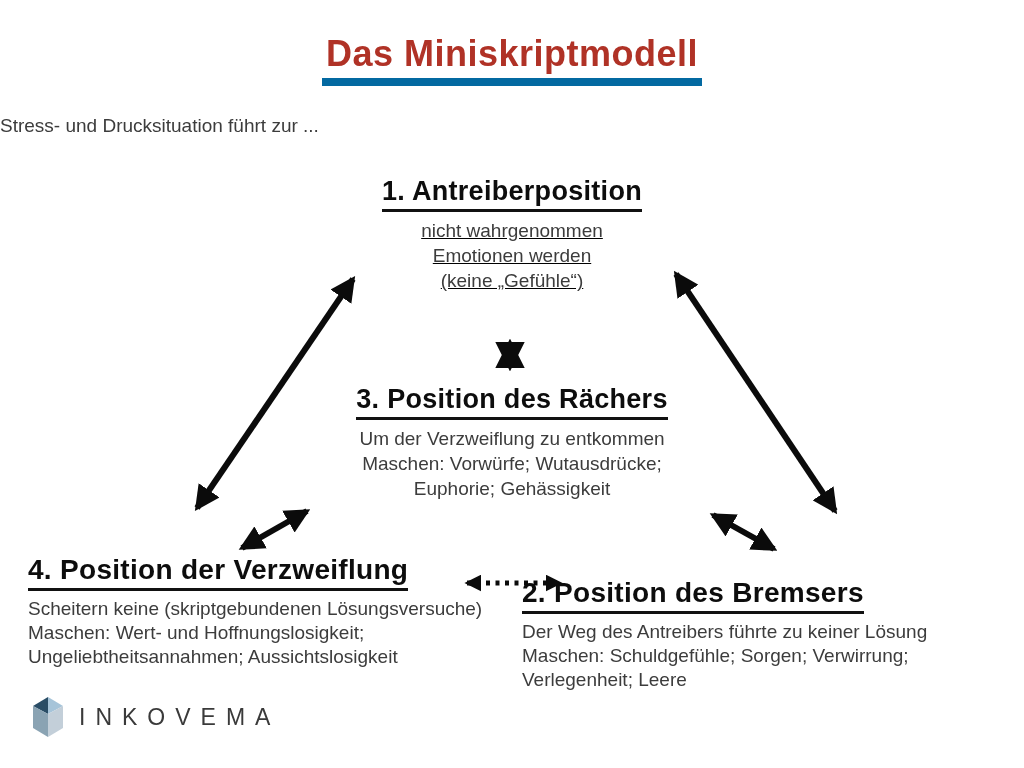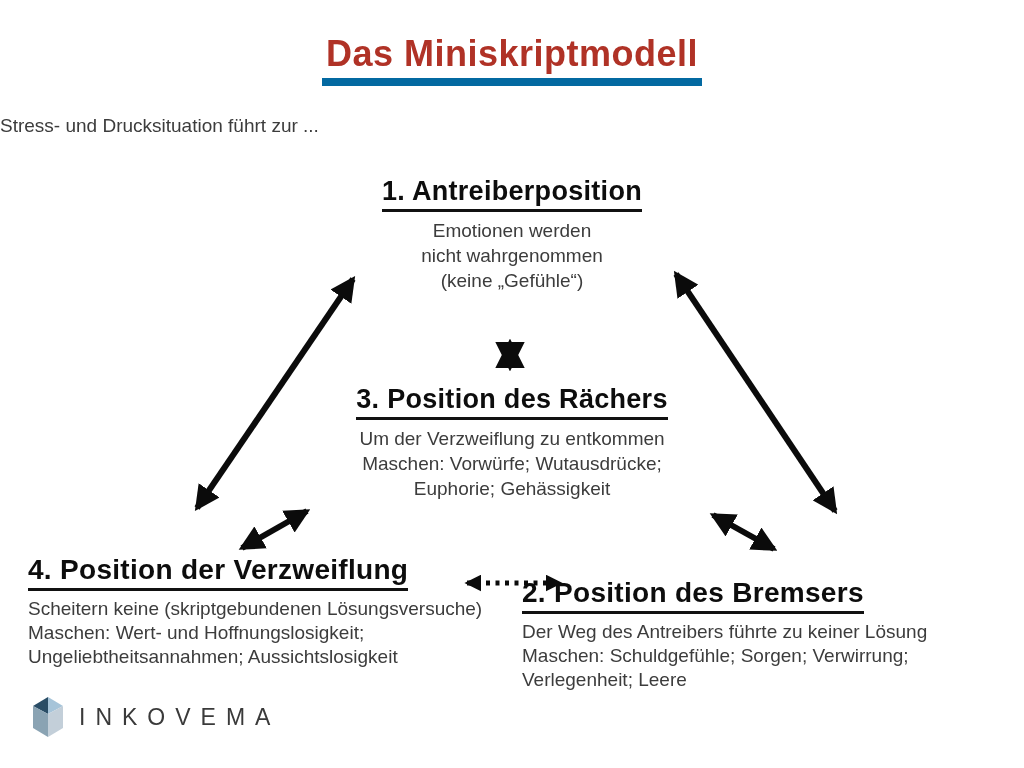--- a/index.html
+++ b/index.html
@@ -46,21 +46,21 @@
     border-bottom: 3px solid #111111;
     padding-bottom: 2px;
     letter-spacing: 0.3px;
   }
   .section .body-line {
     font-size: 19px;
     line-height: 25px;
     color: #3c3c3c;
   }
   .sec-center { left: 0; width: 100%; text-align: center; }
-  .sec-antreiber { top: 176px; }
+  .sec-antreiber { top: 176px; text-decoration: underline; }
   .sec-raecher  { top: 384px; }
   .sec-verzweiflung {
     top: 554px;
     left: 28px;
     width: 505px;
     text-align: left;
   }
   .sec-bremser {
     top: 577px;
     right: 32px;
@@ -98,22 +98,22 @@
 <div class="slide">
 
   <div class="title-wrap">
     <span class="title">Das Miniskriptmodell</span>
   </div>
 
   <div class="subtitle">Stress- und Drucksituation führt zur ...</div>
 
   <div class="section sec-center sec-antreiber">
     <div><span class="heading">1. Antreiberposition</span></div>
+    <div class="body-line">nicht wahrgenommen</div>
     <div class="body-line">Emotionen werden</div>
-    <div class="body-line">nicht wahrgenommen</div>
     <div class="body-line">(keine „Gefühle“)</div>
   </div>
 
   <div class="section sec-center sec-raecher">
     <div><span class="heading">3. Position des Rächers</span></div>
     <div class="body-line">Um der Verzweiflung zu entkommen</div>
     <div class="body-line">Maschen: Vorwürfe; Wutausdrücke;</div>
     <div class="body-line">Euphorie; Gehässigkeit</div>
   </div>
 

